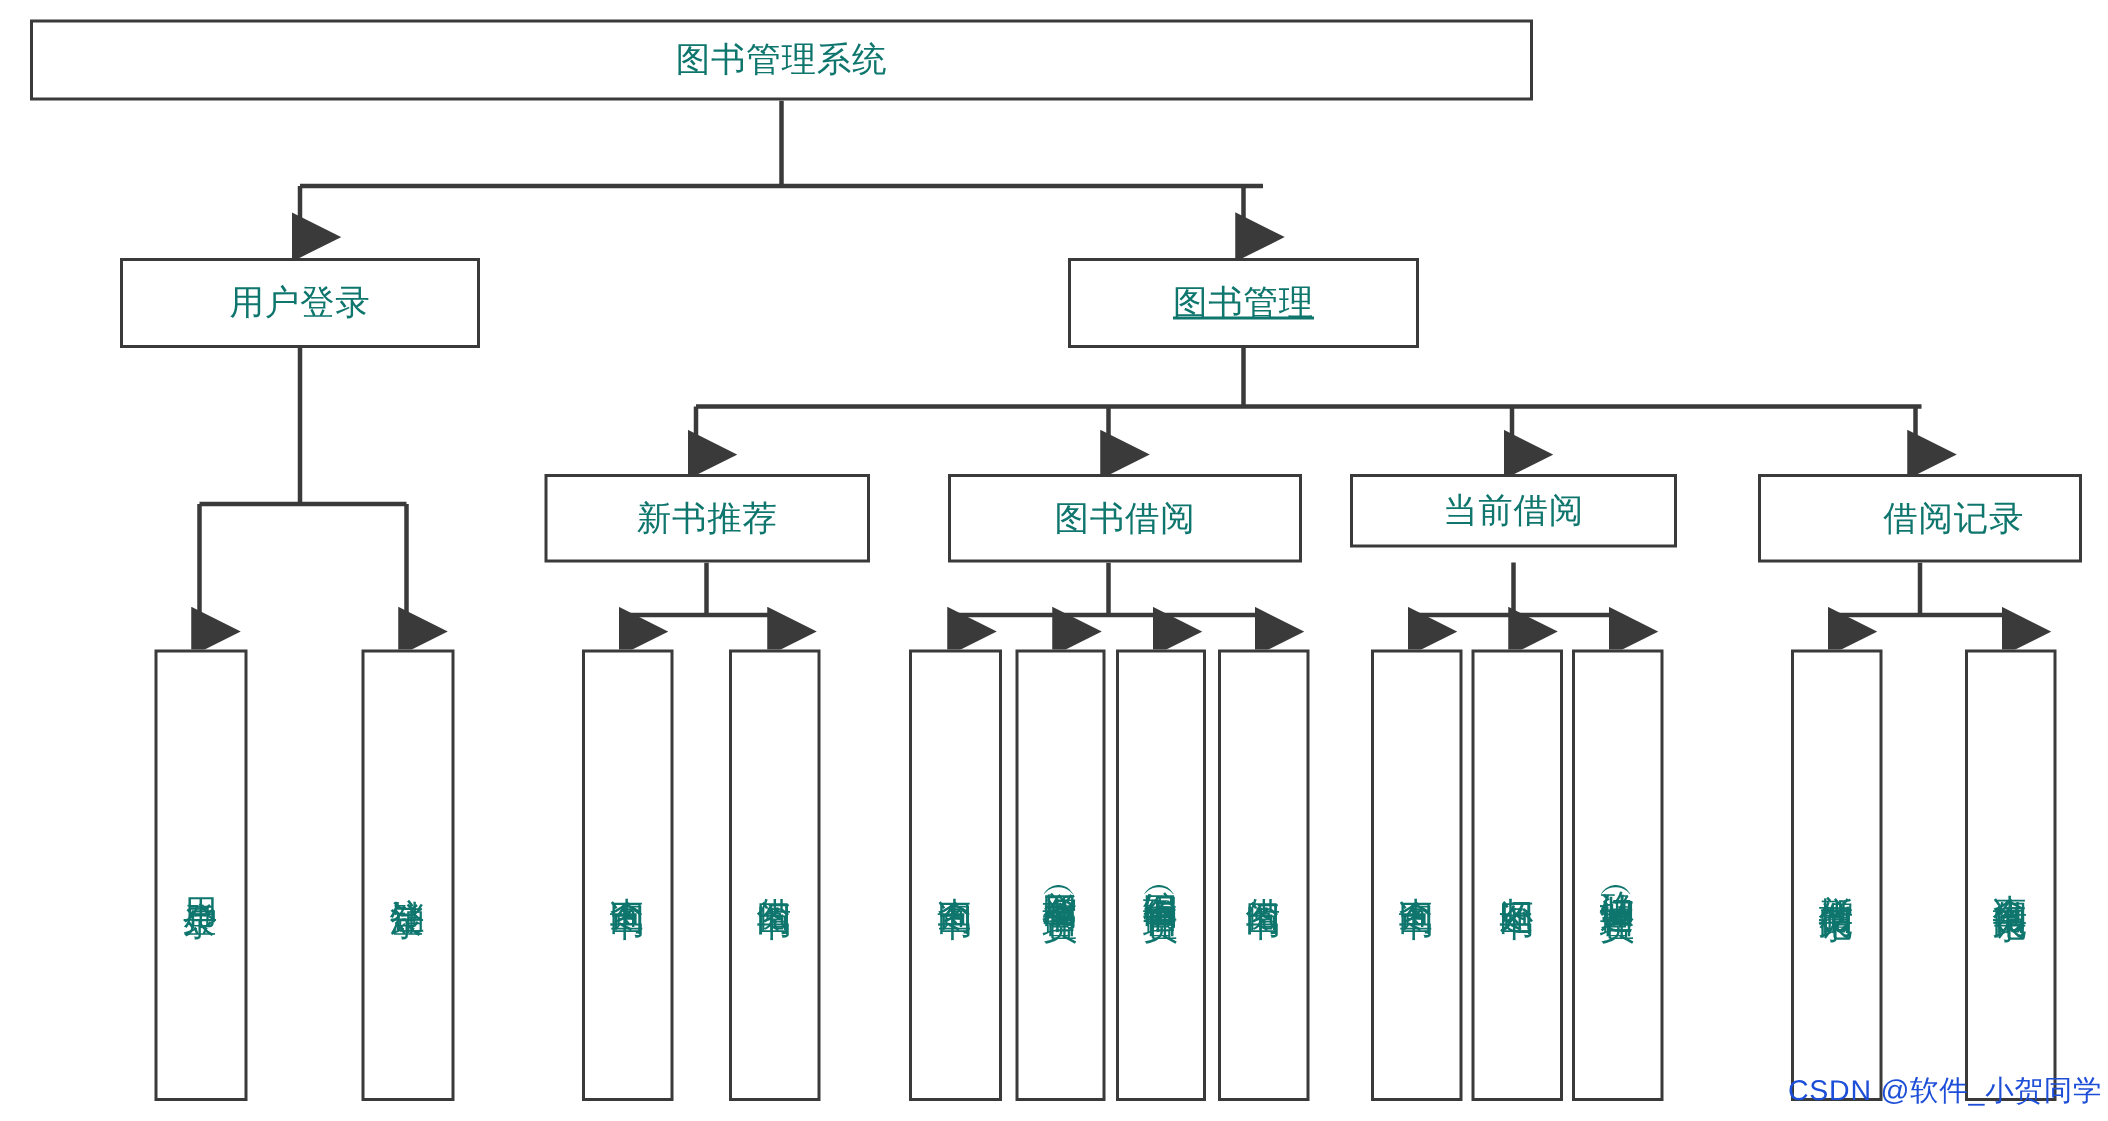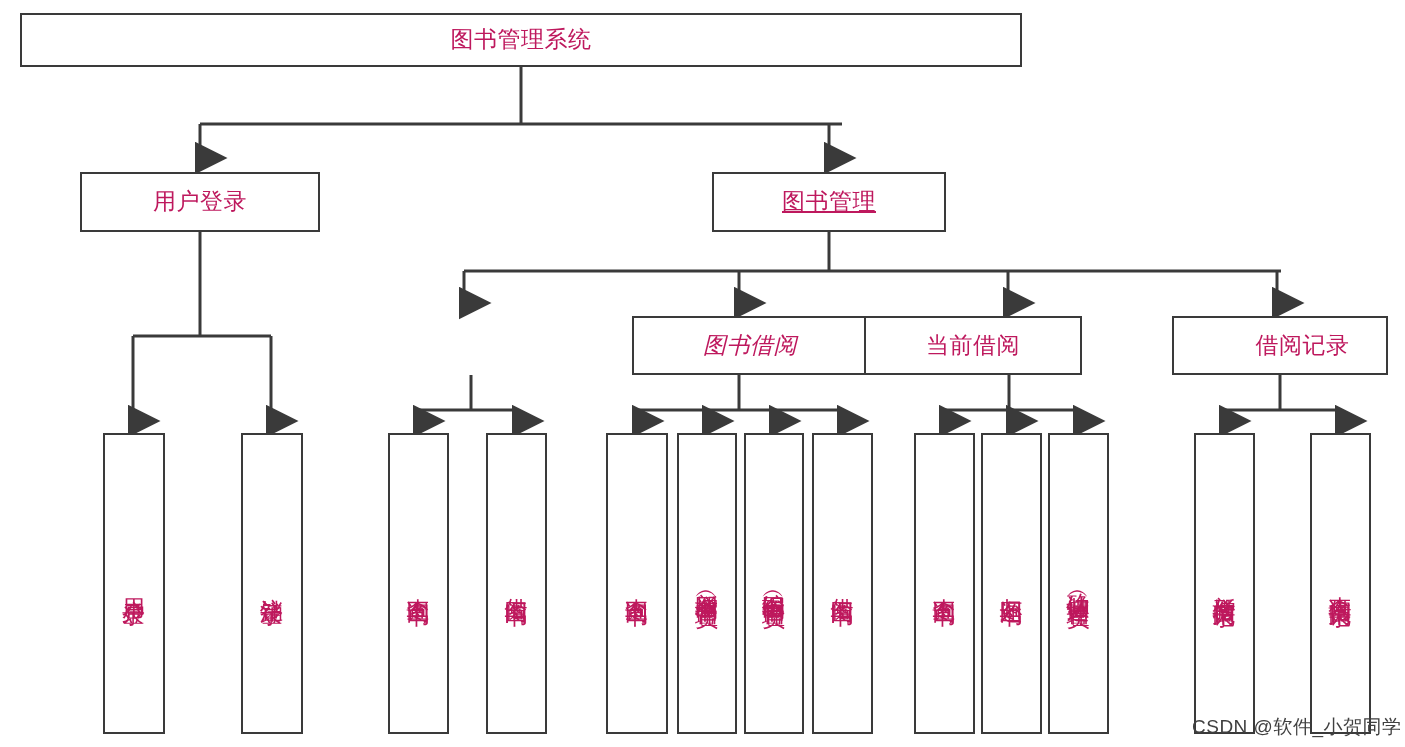--- a/index.html
+++ b/index.html
@@ -22,21 +22,21 @@
     left: 0;
     top: 0;
     width: 1405px;
     height: 747px;
   }
   .node {
     position: absolute;
     box-sizing: border-box;
     border: 2.5px solid #3a3a3a;
     background: #ffffff;
-    color: #be185d;
+    color: #0f766e;
     display: flex;
     align-items: center;
     justify-content: center;
     text-align: center;
     z-index: 2;
   }
   .node .label {
     display: block;
     letter-spacing: 0.5px;
   }
@@ -55,21 +55,21 @@
     writing-mode: vertical-rl;
     text-orientation: upright;
     font-size: 23px;
     line-height: 1.22;
     letter-spacing: 2px;
     white-space: nowrap;
   }
   .watermark {
     position: absolute;
     font-size: 19px;
-    color: #404040;
+    color: #1d4ed8;
     white-space: nowrap;
     z-index: 5;
     letter-spacing: 0.5px;
   }
 </style>
 </head>
 <body>
 
 <div id="canvas">
 
@@ -127,24 +127,27 @@
     <span class="label">图书管理系统</span>
   </div>
 
   <div class="node horiz" style="left:80px; top:172px; width:240px; height:60px;">
     <span class="label">用户登录</span>
   </div>
   <div class="node horiz" style="left:712px; top:172px; width:234px; height:60px;text-decoration:underline;">
     <span class="label">图书管理</span>
   </div>
 
-  <div class="node horiz" style="left:632px; top:316px; width:236px; height:59px;font-style:italic;">
+  <div class="node horiz" style="left:363px; top:316px; width:217px; height:59px;">
+    <span class="label">新书推荐</span>
+  </div>
+  <div class="node horiz" style="left:632px; top:316px; width:236px; height:59px;">
     <span class="label">图书借阅</span>
   </div>
-  <div class="node horiz" style="left:864px; top:316px; width:218px; height:59px;">
+  <div class="node horiz" style="left:900px; top:316px; width:218px; height:49px;">
     <span class="label">当前借阅</span>
   </div>
   <div class="node horiz" style="left:1172px; top:316px; width:216px; height:59px;padding-left:45px;">
     <span class="label">借阅记录</span>
   </div>
 
   <div class="node vert" style="left:103px; top:433px; width:62px; height:301px;">
     <span class="label">用户登录</span>
   </div>
   <div class="node vert" style="left:241px; top:433px; width:62px; height:301px;">

